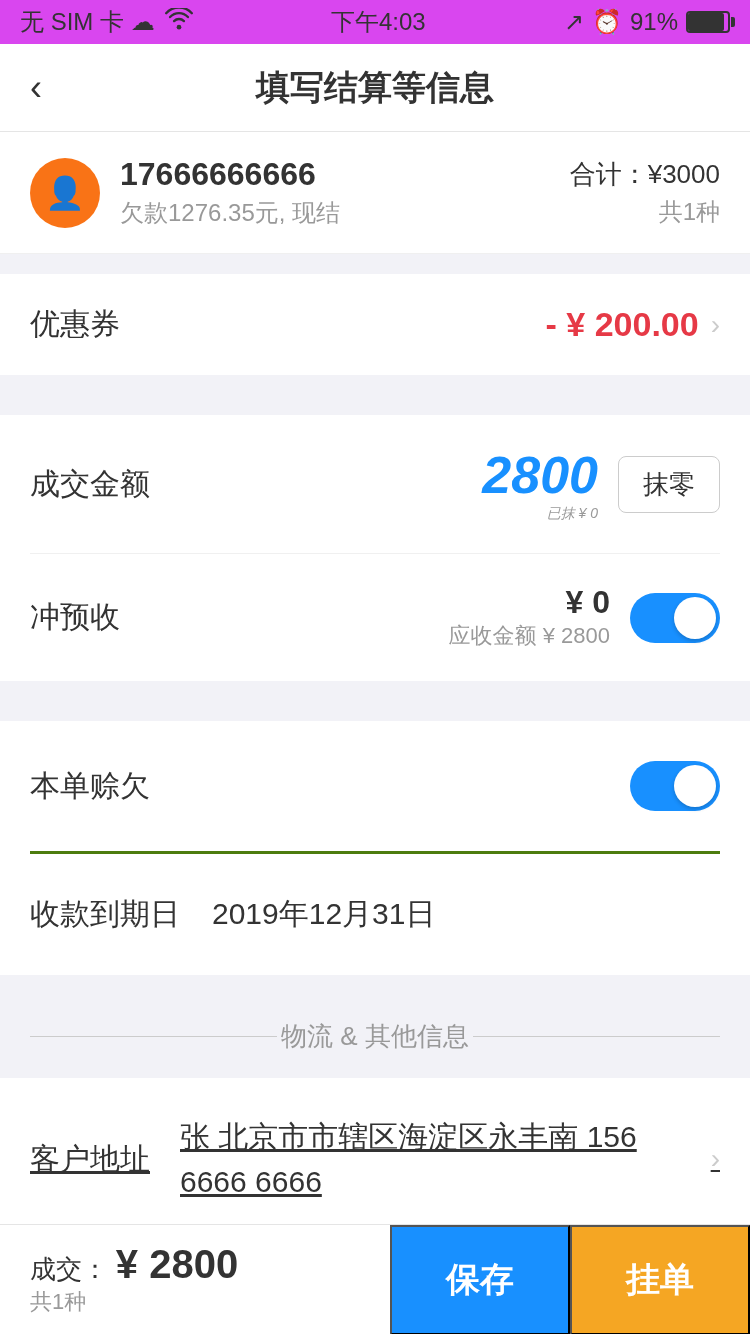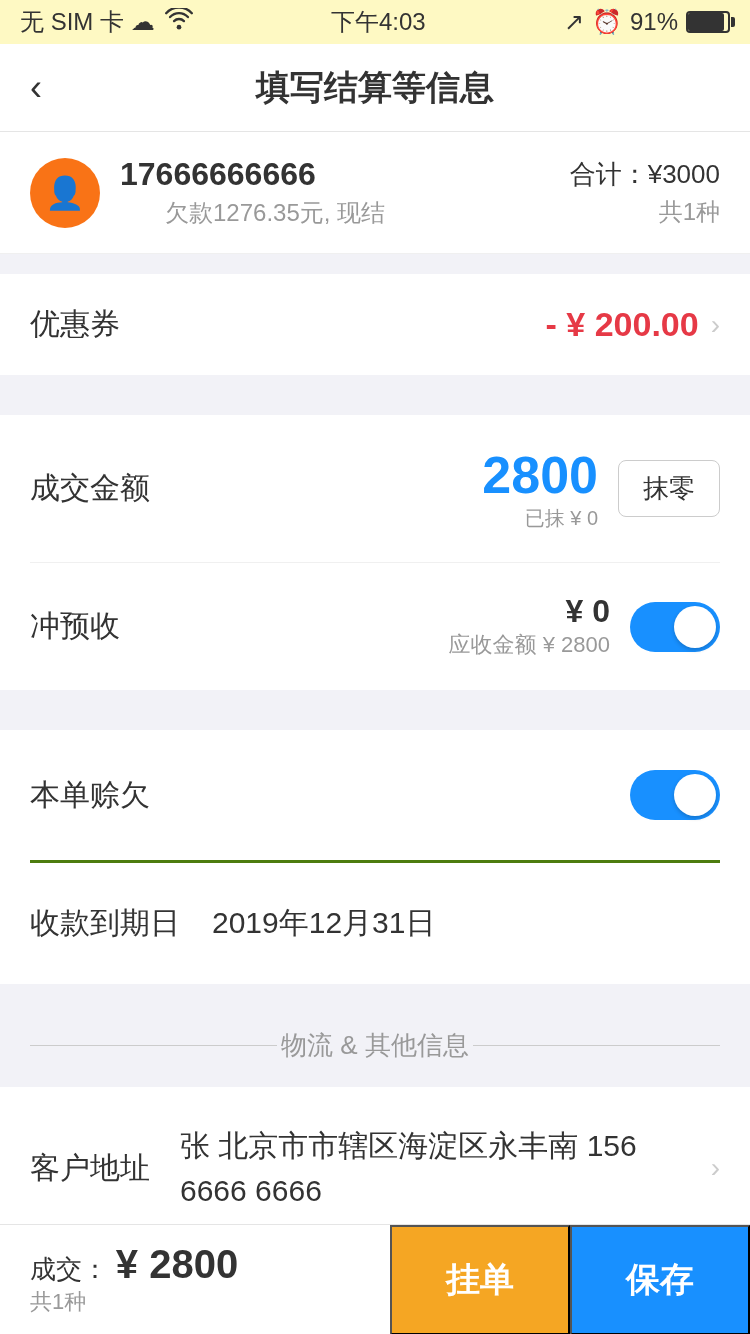--- a/index.html
+++ b/index.html
@@ -9,21 +9,21 @@
       min-height: 1334px;
       font-family: -apple-system, 'PingFang SC', 'Helvetica Neue', sans-serif;
       background: #f2f2f7;
       font-size: 28px;
       color: #333;
     }
 
     
     .status-bar {
       height: 44px;
-      background: #fef9c3;
+      background: #d946ef;
       display: flex;
       align-items: center;
       justify-content: space-between;
       padding: 0 20px;
       font-size: 24px;
       font-weight: 500;
     }
     .status-left { display: flex; align-items: center; gap: 10px; }
     .status-center { font-weight: 400; font-size: 24px; }
     .status-right { display: flex; align-items: center; gap: 8px; font-size: 24px; }
@@ -87,21 +87,21 @@
       display: flex;
       align-items: center;
       gap: 20px;
     }
     .avatar {
       width: 70px; height: 70px; border-radius: 50%; background: #f97316;
       display: flex; align-items: center; justify-content: center;
       color: #fff; font-size: 32px;
     }
     .customer-name { font-size: 32px; font-weight: 600; color: #333; }
-    .customer-sub { font-size: 24px; color: #999; margin-top: 4px; margin-left: 45px; }
+    .customer-sub { font-size: 24px; color: #999; margin-top: 4px; }
     .customer-right { text-align: right; }
     .total-label { font-size: 26px; color: #333; }
     .total-count { font-size: 24px; color: #999; margin-top: 4px; }
 
     
     .coupon-row {
       background: #fff;
       padding: 30px;
       display: flex;
       align-items: center;
@@ -129,27 +129,27 @@
     .deal-row {
       padding: 30px 0;
       display: flex;
       align-items: center;
       justify-content: space-between;
       border-bottom: 1px solid #f0f0f0;
     }
     .deal-label { font-size: 30px; color: #333; }
     .deal-right { display: flex; align-items: center; gap: 20px; }
     .deal-amount { font-size: 52px; font-weight: 700; color: #1890ff; }
-    .deal-erased { font-size: 20px; color: #999; text-align: right; }
+    .deal-erased { font-size: 14px; color: #999; text-align: right; }
     .round-btn {
       border: 1px solid #ccc; border-radius: 8px; padding: 10px 24px;
       font-size: 26px; color: #333; background: #fff; cursor: pointer;
       white-space: nowrap;
     }
-    .deal-amount-col { text-align: right; }
+    .deal-amount-col { text-align: right; font-style: italic; }
 
     
     .prepaid-row {
       padding: 30px 0;
       display: flex;
       align-items: center;
       justify-content: space-between;
     }
     .prepaid-label { font-size: 30px; color: #333; }
     .prepaid-right { display: flex; align-items: center; gap: 20px; }
@@ -207,20 +207,21 @@
     
     .address-section {
       background: #fff;
       padding: 0 30px;
     }
     .address-row {
       padding: 36px 0;
       display: flex;
       align-items: center;
       justify-content: space-between;
+      text-decoration: underline;
     }
     .address-label { font-size: 30px; color: #333; white-space: nowrap; margin-right: 30px; }
     .address-value { font-size: 30px; color: #333; flex: 1; line-height: 1.5; }
 
     
     .bottom-bar {
       position: fixed;
       bottom: 0;
       left: 0;
       width: 750px;
@@ -381,15 +382,15 @@
 </div>
 
 <div class="bottom-bar">
   <div class="bottom-left">
     <div>
       <span class="bottom-deal-label">成交：</span>
       <span class="bottom-deal-amount">¥ 2800</span>
     </div>
     <div class="bottom-deal-count">共1种</div>
   </div>
+  <button class="bottom-btn btn-save">保存</button>
   <button class="bottom-btn btn-hold">挂单</button>
-  <button class="bottom-btn btn-save">保存</button>
 </div>
 
 </body></html>

